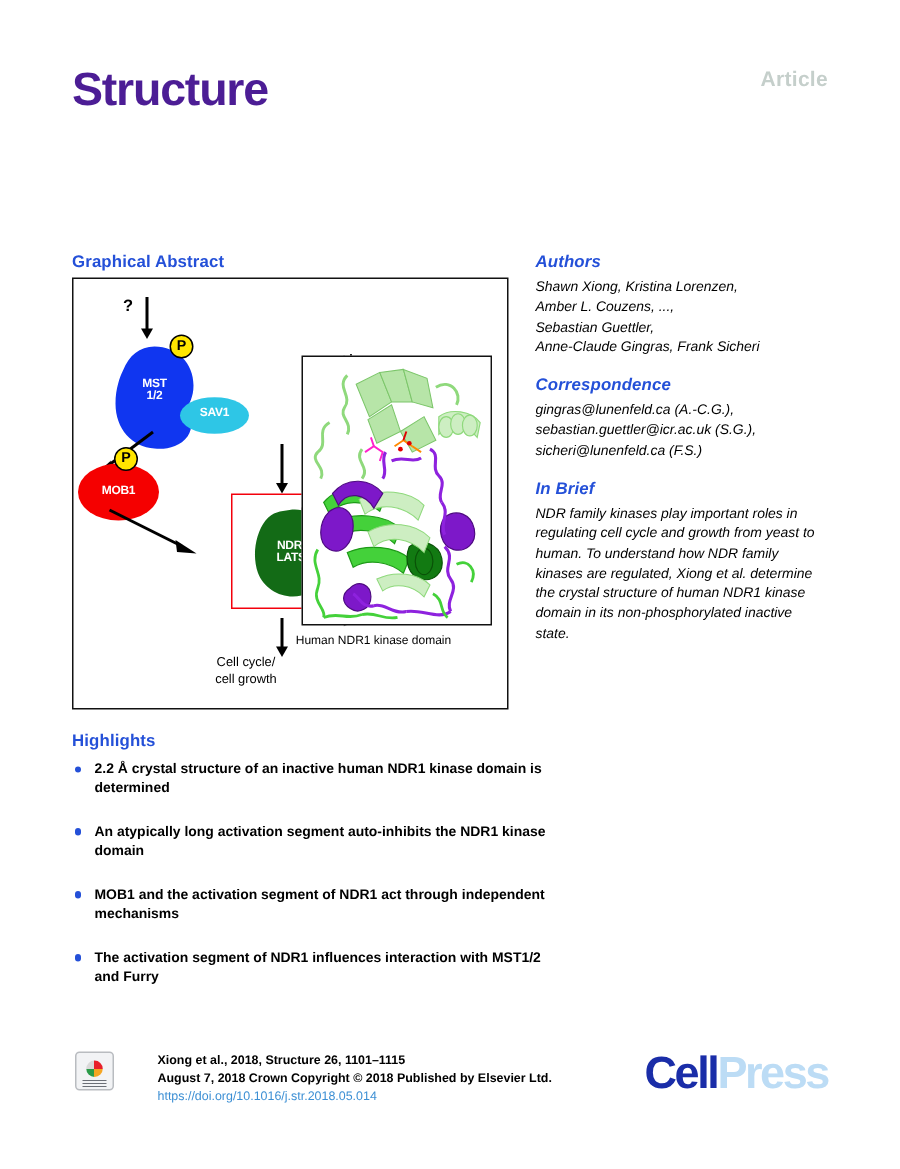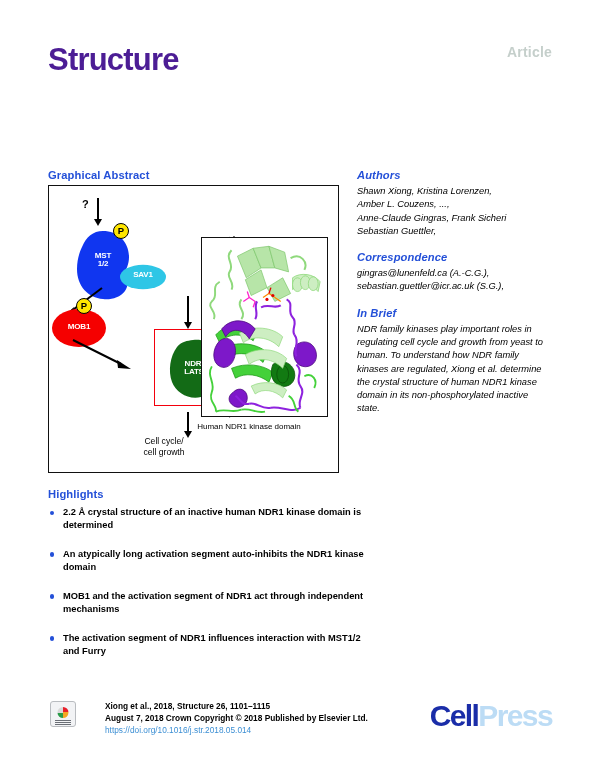--- a/index.html
+++ b/index.html
@@ -286,30 +286,31 @@
   </div>
 </div>
 
 <div id="right-col">
 
   <div class="block">
     <div class="sec-head">Authors</div>
     <div class="body-txt">
       <div>Shawn Xiong, Kristina Lorenzen,</div>
       <div>Amber L. Couzens, ...,</div>
+      <div>Sebastian Guettler,</div>
       <div>Anne-Claude Gingras, Frank Sicheri</div>
-      <div>Sebastian Guettler,</div>
     </div>
   </div>
 
   <div class="block">
     <div class="sec-head">Correspondence</div>
     <div class="body-txt">
       <div>gingras@lunenfeld.ca (A.-C.G.),</div>
       <div>sebastian.guettler@icr.ac.uk (S.G.),</div>
+      <div>sicheri@lunenfeld.ca (F.S.)</div>
     </div>
   </div>
 
   <div class="block">
     <div class="sec-head">In Brief</div>
     <div class="body-txt">NDR family kinases play important roles in regulating cell cycle and growth from yeast to human. To understand how NDR family kinases are regulated, Xiong et al. determine the crystal structure of human NDR1 kinase domain in its non-phosphorylated inactive state.</div>
   </div>
 
 </div>
 

